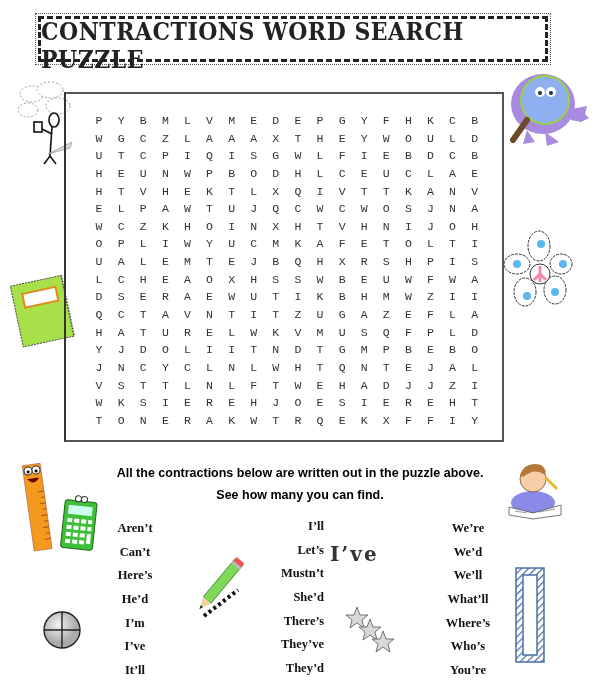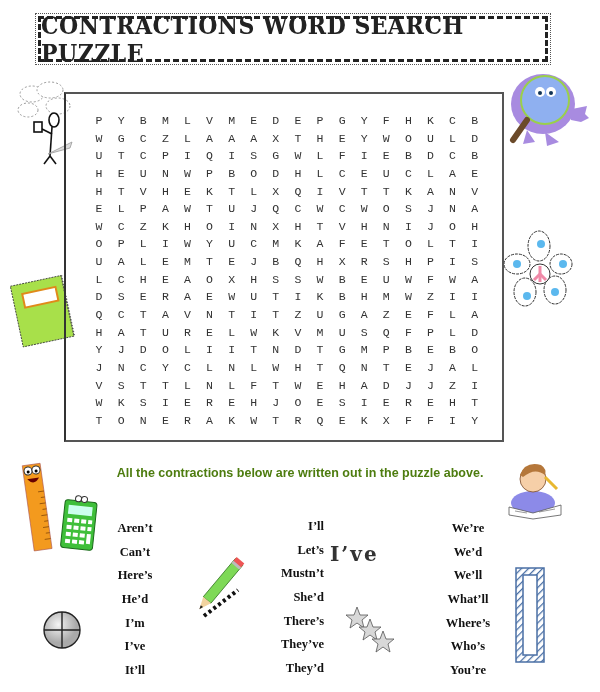--- a/index.html
+++ b/index.html
@@ -3,21 +3,21 @@
 <meta charset="utf-8">
 <style>
   html, body { margin: 0; padding: 0; background: #fff; }
   body { width: 600px; height: 692px; position: relative; overflow: hidden; font-family: "Liberation Serif", serif; color: #111; }
   .abs { position: absolute; }
 
   
   .title-box {
     left: 38px; top: 16px; width: 510px; height: 46px;
     border: 3px dashed #222; outline: 1px dotted #555; outline-offset: 2px;
-    display: flex; align-items: center; justify-content: center;
+    display: flex; align-items: flex-start; justify-content: center;
     box-sizing: border-box;
   }
   .title-text {
     font-family: "DejaVu Serif", serif; font-weight: bold; font-size: 22px;
     letter-spacing: 0.5px; color: #222; transform: scaleY(1.1);
   }
 
   
   .grid-box {
     left: 64px; top: 92px; width: 440px; height: 350px;
@@ -29,21 +29,21 @@
     position: absolute; left: 22px; top: 18px;
     display: grid; grid-template-columns: repeat(18, 22.1px);
     grid-auto-rows: 17.65px;
     font-family: "Liberation Mono", monospace; font-size: 11.5px; color: #333;
   }
   .cell { text-align: center; line-height: 17.65px; }
 
   
   .instr {
     left: 100px; top: 462px; width: 400px; text-align: center;
-    font-family: "Liberation Sans", sans-serif; font-size: 12.5px; font-weight: bold; color: #4d7c0f;
+    font-family: "Liberation Sans", sans-serif; font-size: 12.5px; font-weight: bold; color: #000000;
     line-height: 22px;
   }
 
   
   .wcol { top: 520px; display: flex; flex-direction: column; align-items: center; }
   .word { font-family: "Liberation Serif", serif; font-weight: bold; font-size: 12.5px; height: 23.7px; line-height: 16px; white-space: nowrap; }
   .col1 { left: 105px; width: 60px; }
   .col2 { left: 262px; width: 62px; align-items: flex-end; }
   .col3 { left: 435px; width: 66px; }
   .col2 { top: 518px; }
@@ -488,20 +488,21 @@
         <rect x="16" y="47" width="5" height="4"></rect>
         <rect x="23" y="47" width="5" height="4"></rect>
     </g>
     <circle cx="18" cy="6" r="3" fill="#fff" stroke="#333"></circle>
       <circle cx="24" cy="6" r="3" fill="#fff" stroke="#333"></circle>
   </g>
 </svg>
 
 <div class="abs instr">
   <div>All the contractions below are written out in the puzzle above.</div>
+  <div>See how many you can find.</div>
 </div>
 
 <svg class="abs" style="left:495px;top:455px" width="80" height="65" viewBox="0 0 80 65">
   <ellipse cx="38" cy="48" rx="22" ry="12" fill="#8c8ae8"></ellipse>
   <circle cx="38" cy="24" r="13" fill="#f6cfa8" stroke="#7a4a2a" stroke-width="0.8"></circle>
   <path d="M25 20 Q30 6 46 10 Q52 14 50 20 Q40 12 28 22 Z" fill="#b5773a"></path>
   <line x1="50" y1="22" x2="62" y2="34" stroke="#e8b830" stroke-width="3"></line>
   <path d="M14 52 L38 58 L66 50 L66 60 L38 64 L14 60 Z" fill="#fff" stroke="#555" stroke-width="0.8"></path>
   <g stroke="#555" stroke-width="0.6">
       <line x1="20" y1="56" x2="32" y2="58"></line>

